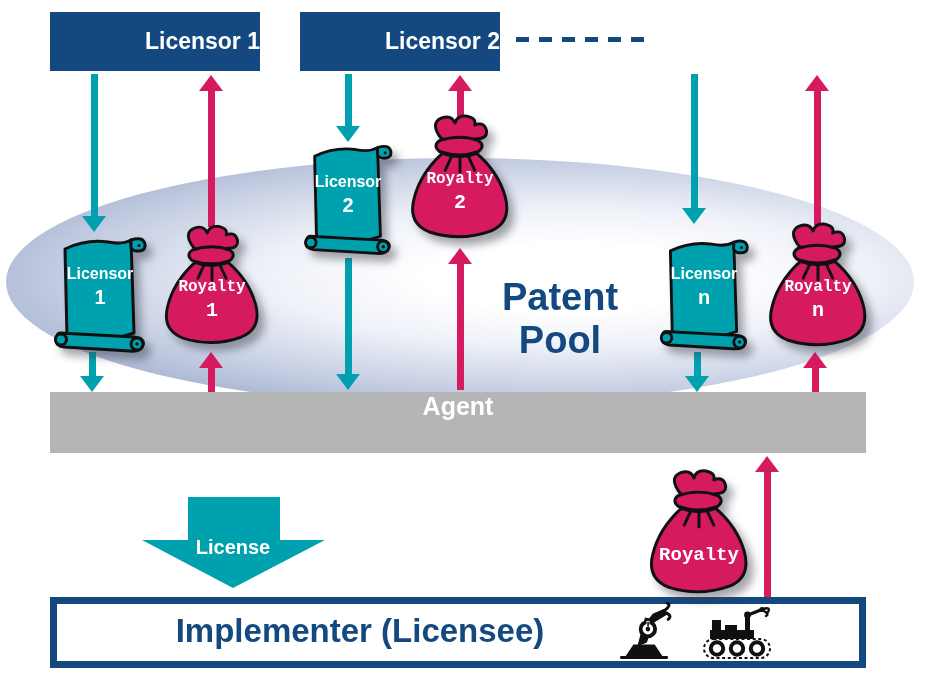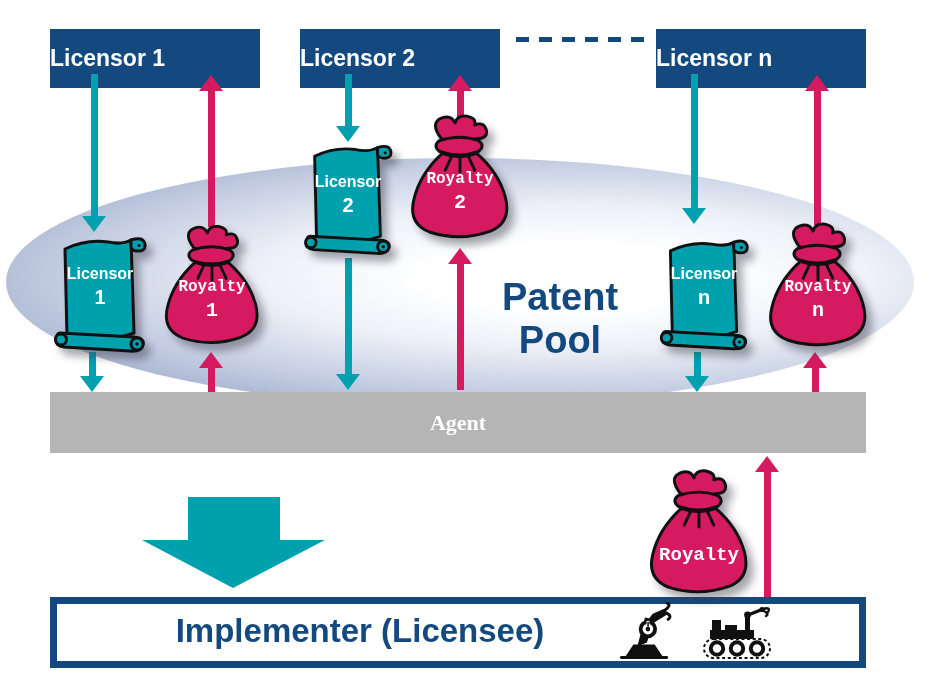--- a/index.html
+++ b/index.html
@@ -13,22 +13,22 @@
     background:radial-gradient(ellipse at 62% 48%,
       #ffffff 18%, #eef1f8 38%, #c6cfe3 62%, #a0aecd 82%, var(--pool-dark) 100%);
     z-index:1;
   }
   .pool-label{
     position:absolute;left:470px;top:276px;width:180px;text-align:center;
     color:var(--dark-blue);font-size:38px;line-height:1.12;z-index:2;
   }
   
   .lic-box{
-    position:absolute;top:29px;height:59px;background:var(--dark-blue);
-    color:#fff;font-size:23px;display:flex;align-items:center;justify-content:flex-start;
+    position:absolute;top:12px;height:59px;background:var(--dark-blue);
+    color:#fff;font-size:23px;display:flex;align-items:center;justify-content:flex-end;
     z-index:3;
   }
   .lic1{left:50px;width:210px;} .lic2{left:300px;width:200px;} .licn{left:656px;width:210px;}
   .dash-line{
     position:absolute;left:516px;top:37px;width:134px;height:5px;z-index:3;
     background:repeating-linear-gradient(90deg,var(--dark-blue) 0 13px,transparent 13px 23px);
   }
   
   .arrow{position:absolute;width:24px;z-index:3;}
   .arrow .shaft{position:absolute;left:50%;width:7px;margin-left:-3.5px;}
@@ -57,21 +57,21 @@
   .b1{left:160px;top:220px;width:104px;height:132px;}
   .b2{left:406px;top:112px;width:108px;height:132px;}
   .bn{left:764px;top:220px;width:108px;height:132px;}
   .bbot{left:642px;top:468px;width:114px;height:130px;}
   .scroll .fig-label{top:32px;}
   .bag .fig-label{top:58px;font-family:Liberation Mono, monospace;}
   .bbot .fig-label{top:76px;}
   
   .agent-bar{
     position:absolute;left:50px;top:392px;width:816px;height:61px;background:var(--gray);
-    color:#fff;font-size:22px;display:flex;align-items:center;justify-content:center;z-index:4;font-family:Liberation Serif, serif;
+    color:#fff;font-size:25px;display:flex;align-items:flex-start;justify-content:center;z-index:4;
   }
   
   .license-arrow{position:absolute;left:140px;top:495px;width:190px;height:96px;color:var(--teal);z-index:3;}
   .license-label{position:absolute;left:168px;top:536px;width:130px;text-align:center;
     color:#fff;font-size:20px;z-index:4;}
   
   .impl-box{
     position:absolute;left:50px;top:597px;width:816px;height:71px;background:#fff;
     border:7px solid var(--dark-blue);box-sizing:border-box;z-index:3;
   }
@@ -144,23 +144,20 @@
     <span>Patent</span><br>
     <span>Pool</span>
   </div>
 
   <div class="lic-box lic1">
     <span>Licensor 1</span>
   </div>
   <div class="lic-box lic2">
     <span>Licensor 2</span>
   </div>
-  <div class="lic-box licn">
-    <span>Licensor n</span>
-  </div>
   <div class="dash-line"></div>
 
   <div class="arrow teal down" style="left:82px;top:74px;height:158px;">
       <div class="shaft"></div>
       <div class="head"></div>
     </div>
   <div class="arrow teal down" style="left:80px;top:352px;height:40px;">
       <div class="shaft"></div>
       <div class="head"></div>
     </div>
@@ -263,20 +260,21 @@
     </div>
   </div>
 
   <div class="agent-bar">
     <span>Agent</span>
   </div>
 
   <svg class="license-arrow" viewBox="0 0 190 96">
     <polygon points="48,2 140,2 140,45 185,45 93,93 2,45 48,45" fill="currentColor"></polygon>
   </svg>
+  <div class="license-label">License</div>
 
   <div class="fig bag bbot">
     <svg>
         <use href="#sym-bag"></use>
       </svg>
     <div class="fig-label">
       <span class="only">Royalty</span>
     </div>
   </div>
   <div class="arrow magenta up" style="left:755px;top:456px;height:141px;">

